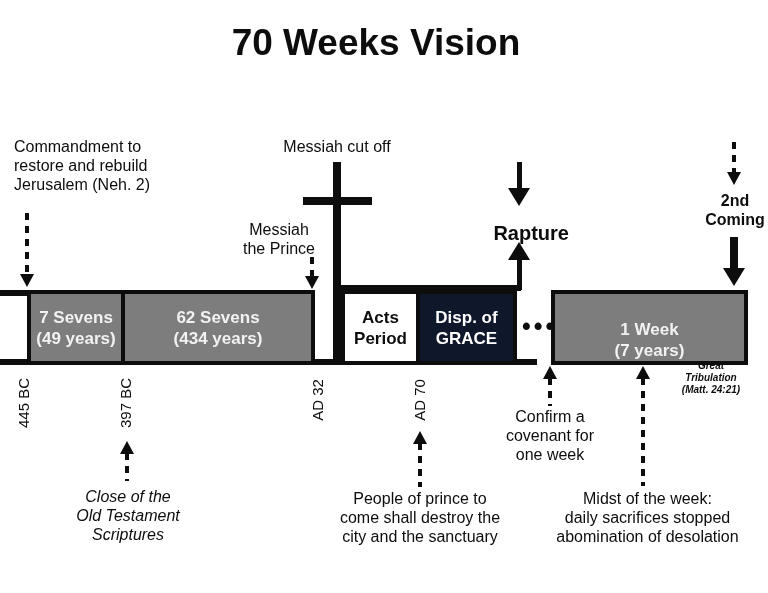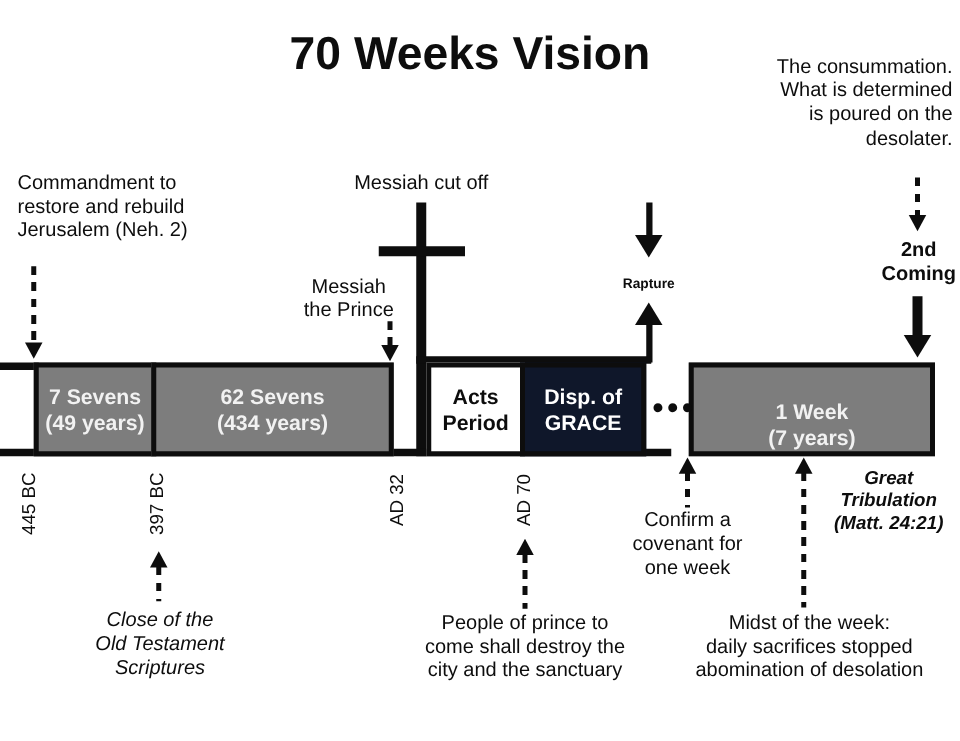--- a/index.html
+++ b/index.html
@@ -39,24 +39,20 @@
   .datelab{width:90px;height:20px;font-size:15px;text-align:center;transform:rotate(-90deg);white-space:pre;}
   .dots{font-size:25px;font-weight:bold;letter-spacing:3px;white-space:pre;}
 </style>
 </head>
 <body>
 
 <div id="canvas">
 
   <div class="abs title center" style="left:0;top:22px;width:752px;">70 Weeks Vision</div>
 
-  <div class="abs ann right" style="right:6px;top:44px;">The consummation.
-What is determined
-is poured on the
-desolater.</div>
 
   <div class="abs">
     <div class="abs dashv" style="left:732px;top:142px;height:30px;"></div>
     <div class="abs ah ah-down-sm" style="left:727px;top:172px;"></div>
   </div>
   <div class="abs ann bold center" style="left:700px;top:191px;width:70px;">2nd
 Coming</div>
 
   <div class="abs">
     <div class="abs solidv" style="left:730px;top:237px;width:8px;height:33px;"></div>
@@ -81,21 +77,21 @@
 the Prince</div>
   <div class="abs">
     <div class="abs dashv" style="left:310px;top:257px;height:20px;"></div>
     <div class="abs ah ah-down-sm" style="left:305px;top:276px;"></div>
   </div>
 
   <div class="abs">
     <div class="abs solidv" style="left:517px;top:162px;width:5px;height:28px;"></div>
     <div class="abs ah ah-down-lg" style="left:508px;top:188px;"></div>
   </div>
-  <div class="abs ann bold center" style="left:469px;top:221px;width:100px;font-size:11px;">Rapture</div>
+  <div class="abs ann bold center" style="left:469px;top:221px;width:100px;font-size:20px;text-align:right;">Rapture</div>
   <div class="abs">
     <div class="abs ah ah-up-lg" style="left:508px;top:242px;"></div>
     <div class="abs solidv" style="left:517px;top:258px;width:5px;height:32px;"></div>
   </div>
 
   <div class="abs rail" style="left:0;top:290px;width:31px;height:6px;"></div>
   <div class="abs rail" style="left:0;top:359px;width:537px;height:6px;"></div>
   <div class="abs rail" style="left:333px;top:285px;width:188px;height:6px;"></div>
 
   <div class="abs seg seg-gray" style="left:27px;width:98px;">
@@ -151,17 +147,17 @@
 one week</div>
 
   <div class="abs">
     <div class="abs ah ah-up-sm" style="left:636px;top:366px;"></div>
     <div class="abs dashv" style="left:641px;top:378px;height:108px;"></div>
   </div>
   <div class="abs ann center" style="left:535px;top:489px;width:225px;">Midst of the week:
 daily sacrifices stopped
 abomination of desolation</div>
 
-  <div class="abs ann bold italic center" style="left:655px;top:374px;width:112px;font-size:15px;">Great
+  <div class="abs ann bold italic center" style="left:655px;top:360px;width:112px;font-size:10px;">Great
 Tribulation
 (Matt. 24:21)</div>
 
 </div>
 
 </body></html>

